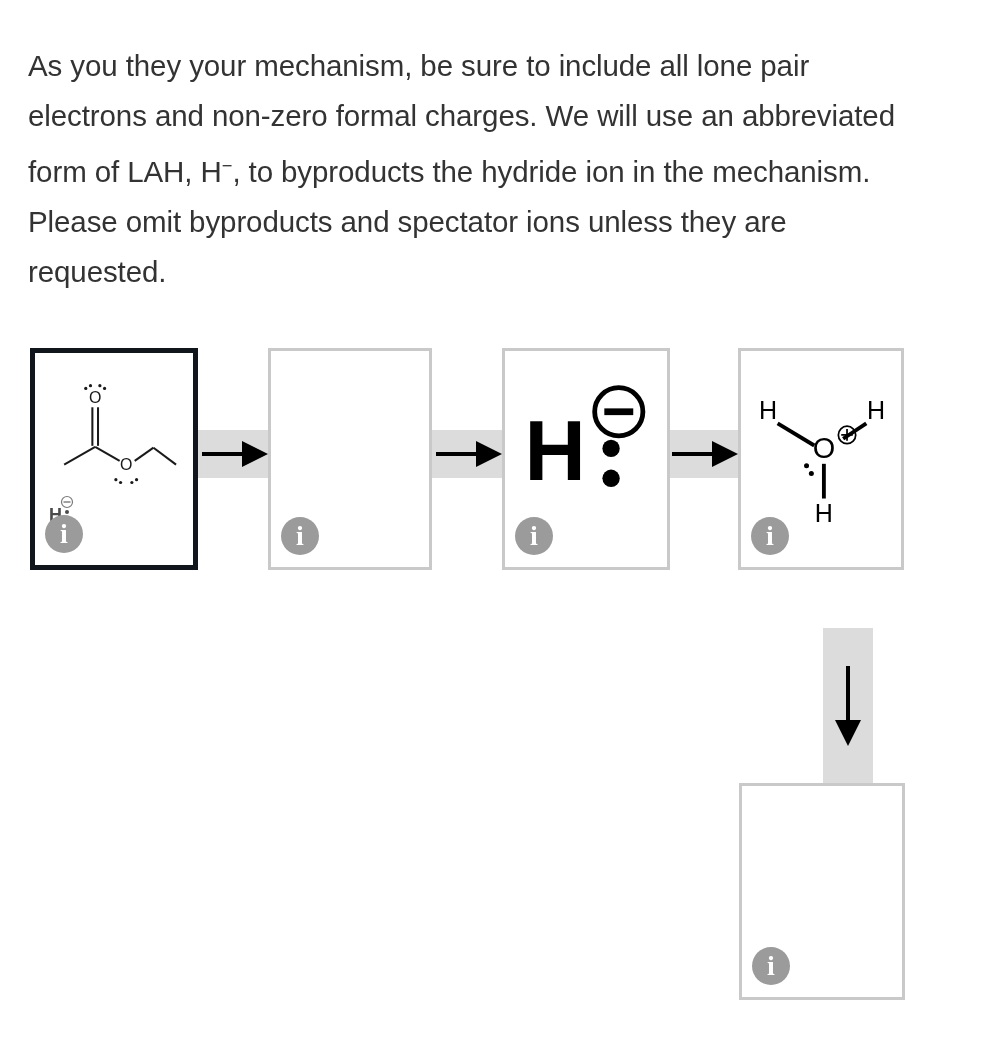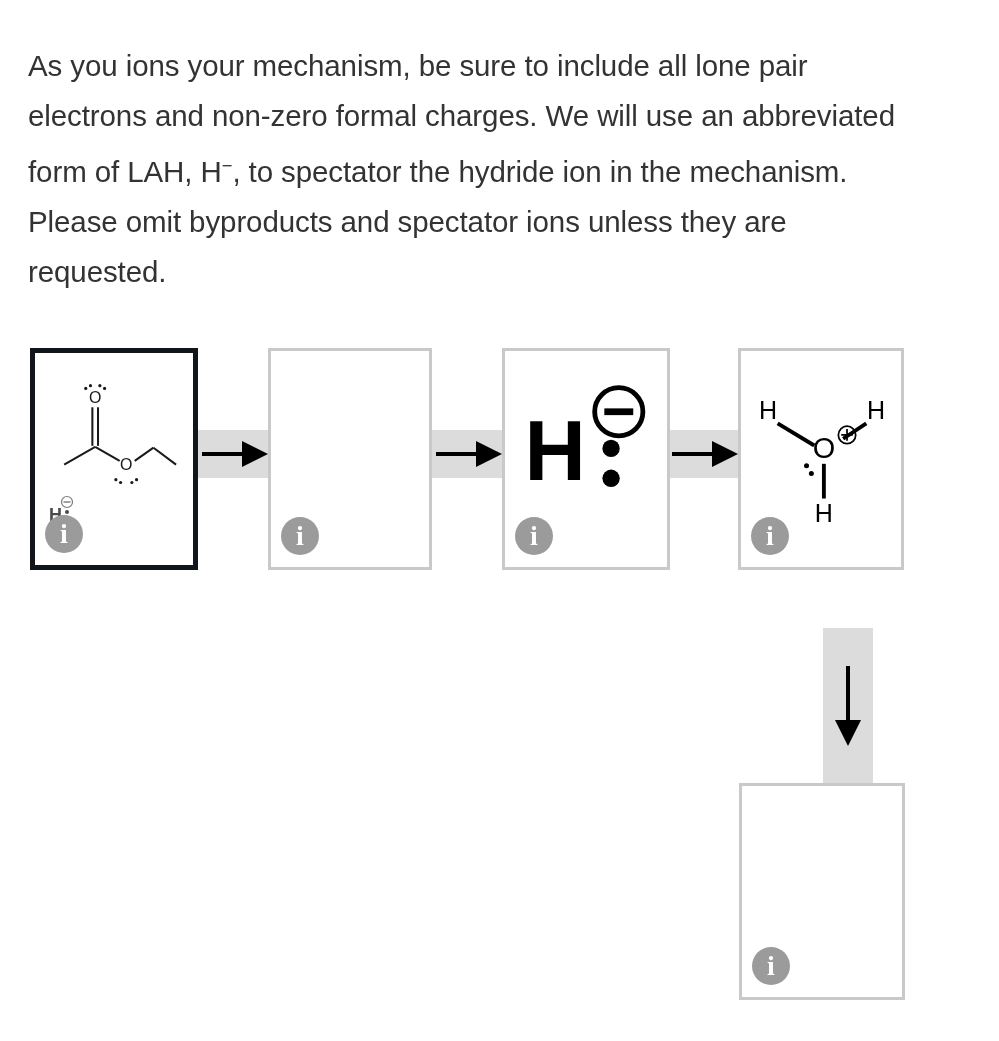--- a/index.html
+++ b/index.html
@@ -137,23 +137,23 @@
     left: 12px;
     bottom: 36px;
     width: 40px;
     height: 34px;
   }
 </style>
 </head>
 <body>
 
 <div id="instructions">
-  <span>As you ions your mechanism, be sure to include all lone</span>
+  <span>As you they your mechanism, be sure to include all lone</span>
   <span>pair electrons and non-zero formal charges. We will use</span>
-  <span>an abbreviated form of LAH, H</span><span class="sup-minus">−</span><span>, to spectator the</span>
+  <span>an abbreviated form of LAH, H</span><span class="sup-minus">−</span><span>, to byproducts the</span>
   <span>hydride ion in the mechanism. Please omit byproducts</span>
   <span>and spectator ions unless they are requested.</span>
 </div>
 
 <div id="mech-row">
 
   <div class="arrow-band horiz" style="left:196px; top:430px; width:78px;"></div>
   <div class="arrow-band horiz" style="left:430px; top:430px; width:78px;"></div>
   <div class="arrow-band horiz" style="left:666px; top:430px; width:78px;"></div>
   <div class="arrow-band vert" style="left:823px; top:628px; height:158px;"></div>

